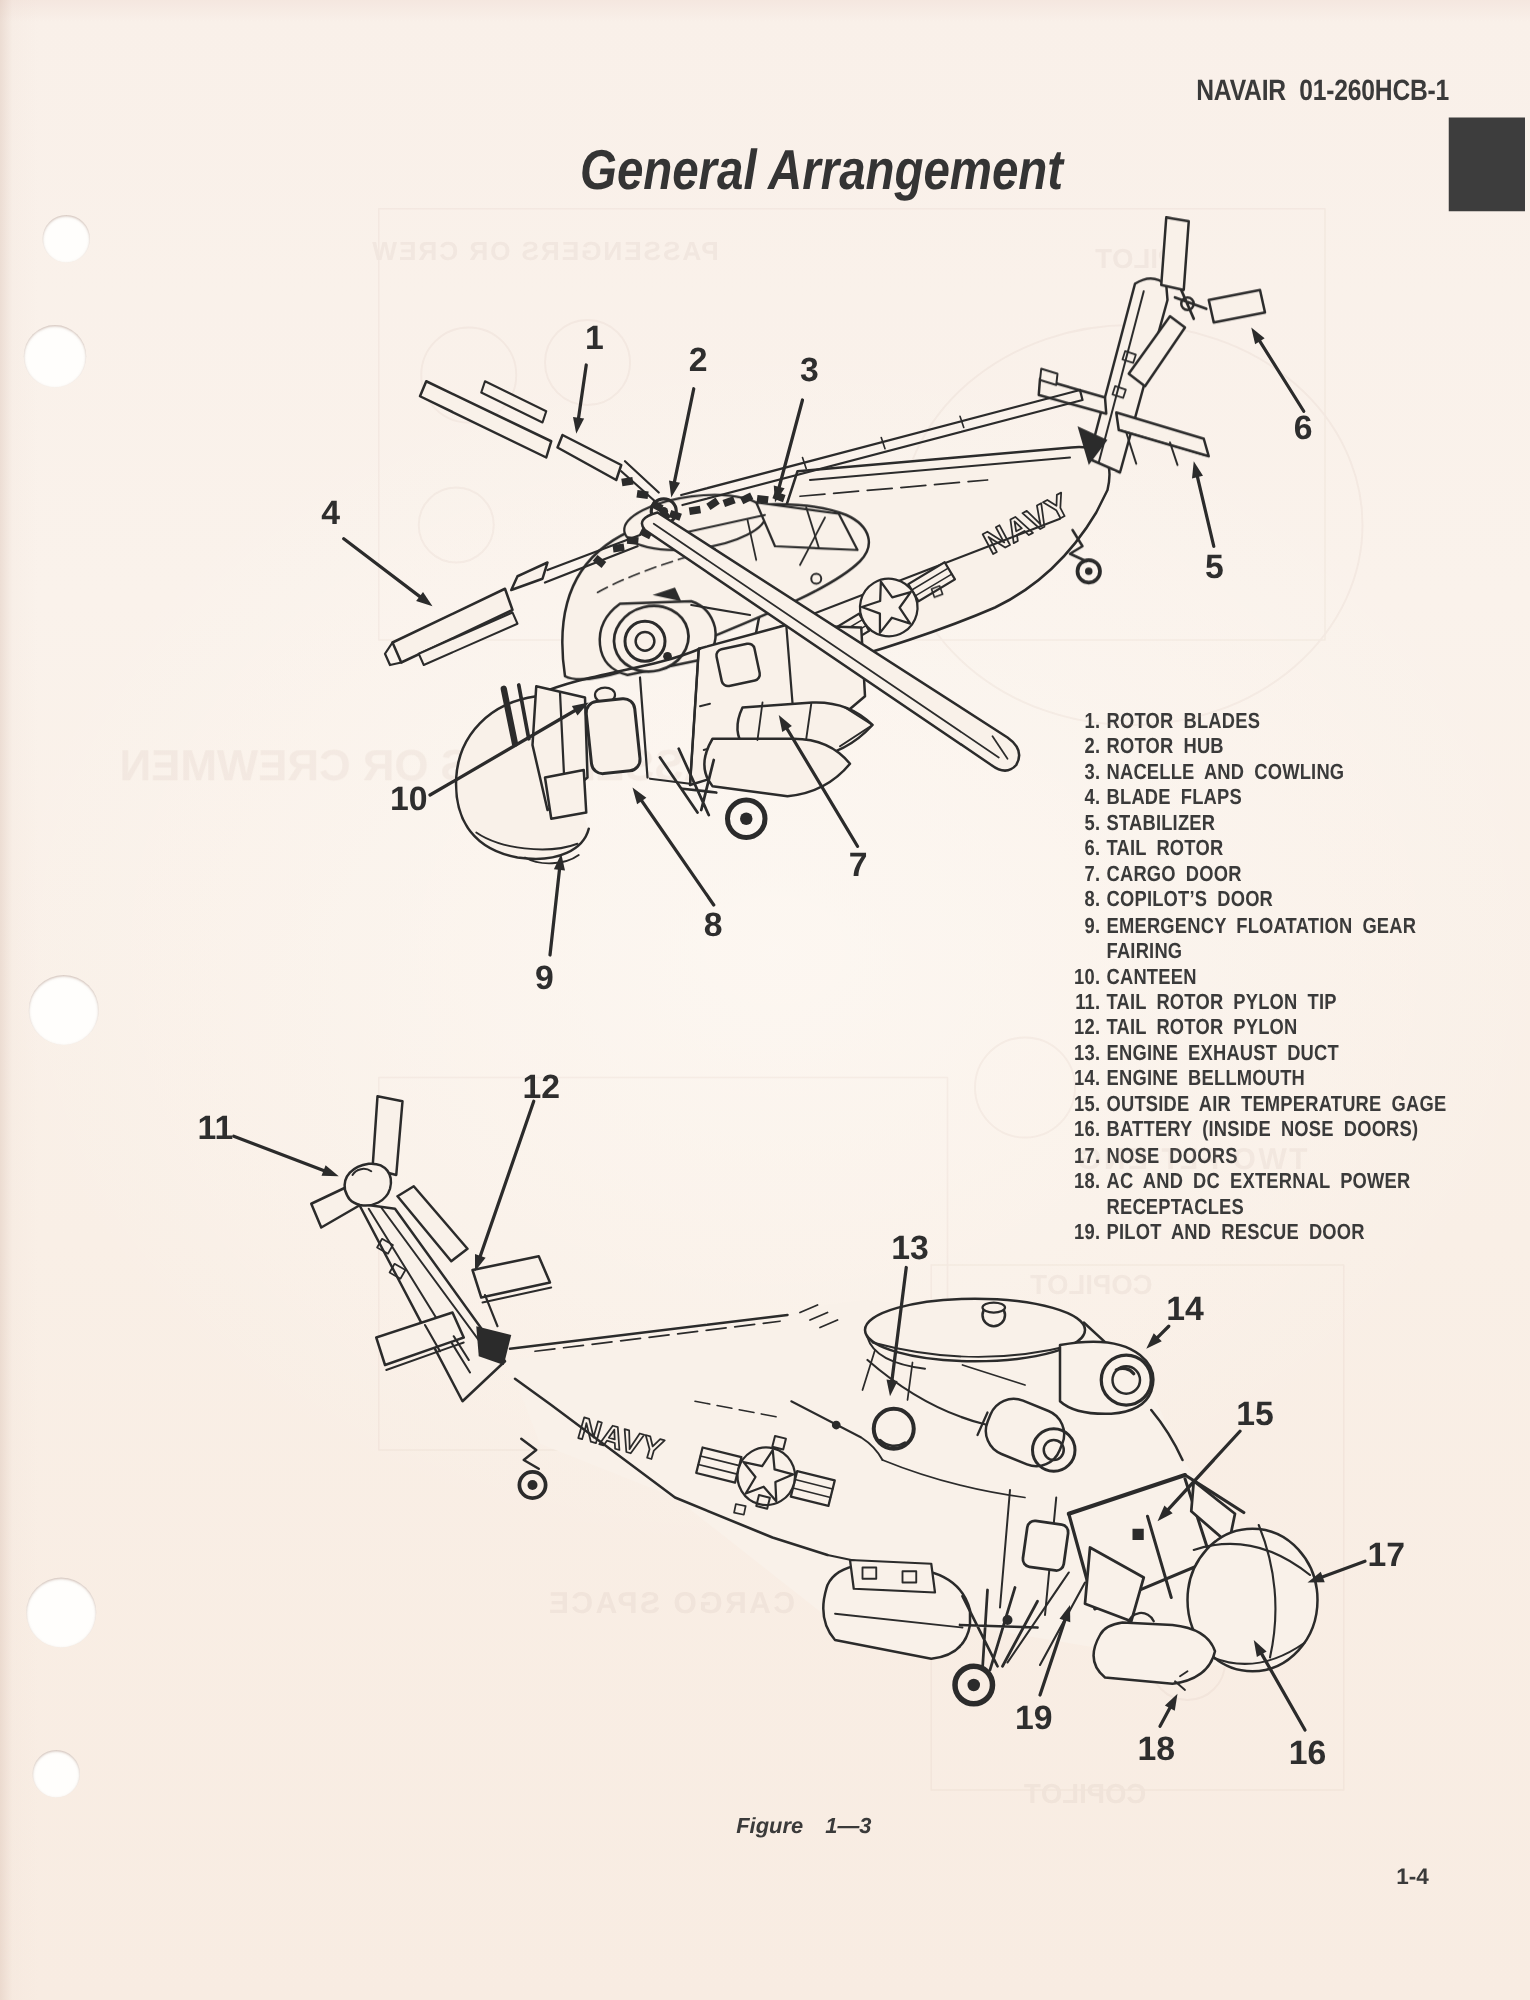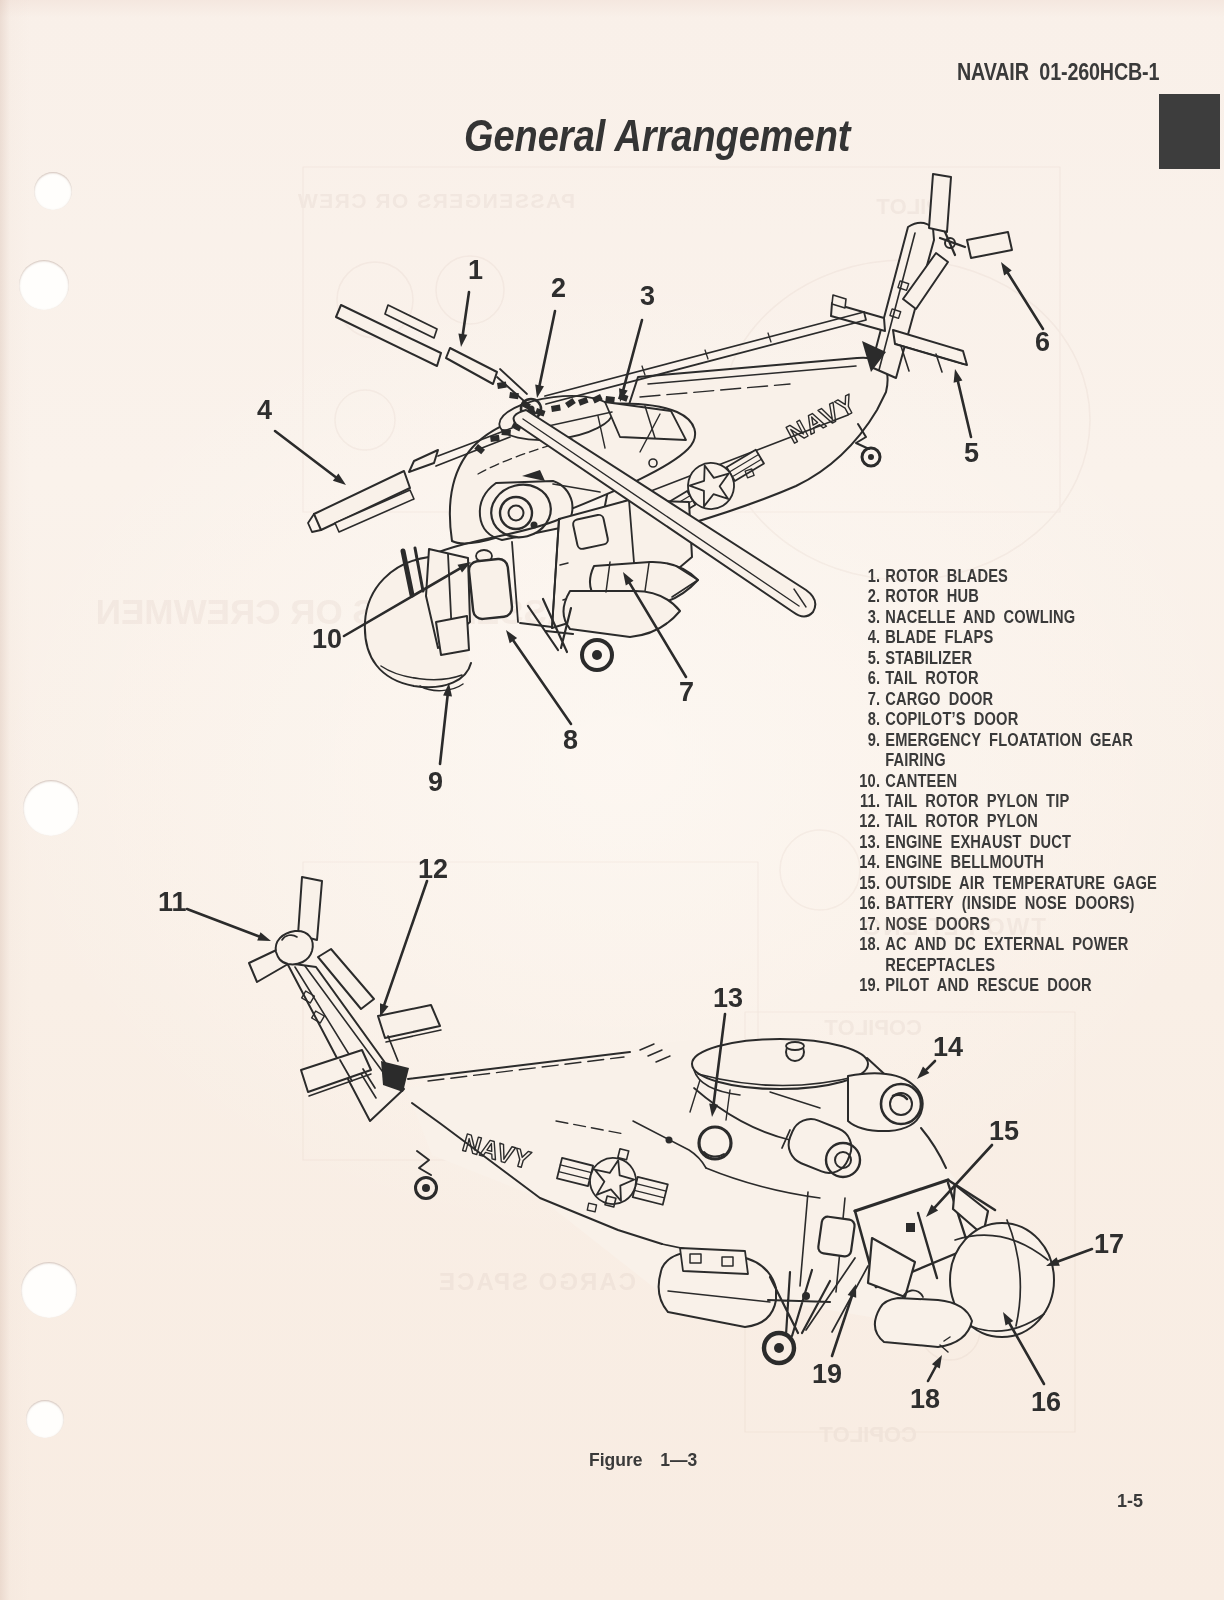--- a/index.html
+++ b/index.html
@@ -11,21 +11,21 @@
       linear-gradient(180deg, rgba(240,222,214,0.5) 0px, rgba(248,238,230,0) 18px),
       linear-gradient(180deg, #f9f0e9 0%, #faf2eb 30%, #f9efe6 62%, #f8ece2 100%);
     font-family:"Liberation Sans", sans-serif;color:#2d2d2d;}
   .hdr{position:absolute;left:957px;top:59px;font-size:23.5px;font-weight:bold;letter-spacing:-0.2px;color:#3a3a3a;transform:scaleX(0.84);transform-origin:left top;}
   .title{position:absolute;left:464px;top:110px;font-size:45px;font-weight:bold;font-style:italic;letter-spacing:0px;color:#343434;transform:scaleX(0.843);transform-origin:left top;}
   .legend{position:absolute;left:845px;top:566px;font-size:17.5px;font-weight:bold;line-height:20.45px;color:#3a3a3a;letter-spacing:0.2px;word-spacing:4.5px;transform:scaleX(0.838);transform-origin:left top;}
   .legend .row{white-space:nowrap;}
   .legend .n{display:inline-block;width:42px;text-align:right;padding-right:6px;}
   .legend .c{display:inline-block;}
   .legend .wrap{padding-left:48px;}
-  .figcap{position:absolute;left:589px;top:1450px;font-size:17.5px;font-weight:bold;color:#3a3a3a;word-spacing:4px;}
+  .figcap{position:absolute;left:589px;top:1450px;font-size:17.5px;font-weight:bold;font-style:italic;color:#3a3a3a;word-spacing:4px;}
   .pageno{position:absolute;left:1117px;top:1491px;font-size:18px;font-weight:bold;color:#3a3a3a;}
   .tab{position:absolute;left:1159px;top:94px;width:61px;height:75px;background:#3d3d3d;}
   .hole{position:absolute;border-radius:50%;background:#fffefc;box-shadow:0 1px 2px rgba(170,140,125,0.55) inset;}
   svg{position:absolute;left:0;top:0;}
   .ghost{opacity:0.11;}
 </style>
 </head>
 <body>
 
 <div class="page"></div>
@@ -65,21 +65,21 @@
 <div class="row"><span class="n">15.</span><span class="c">OUTSIDE AIR TEMPERATURE GAGE</span></div>
 <div class="row"><span class="n">16.</span><span class="c">BATTERY (INSIDE NOSE DOORS)</span></div>
 <div class="row"><span class="n">17.</span><span class="c">NOSE DOORS</span></div>
 <div class="row"><span class="n">18.</span><span class="c">AC AND DC EXTERNAL POWER</span></div>
 <div class="row wrap">RECEPTACLES</div>
 <div class="row"><span class="n">19.</span><span class="c">PILOT AND RESCUE DOOR</span></div>
 </div>
 
 <div class="figcap">Figure&nbsp; 1—3</div>
 
-<div class="pageno">1-5</div>
+<div class="pageno">1-4</div>
 <svg width="1224" height="1600" viewBox="0 0 1224 1600" fill="none" stroke-linecap="round" stroke-linejoin="round">
 
 <g class="ghost" stroke="#c3a598" fill="none" stroke-width="1.5" font-family="Liberation Sans, sans-serif" font-weight="bold">
   <rect x="303" y="167" width="757" height="345" stroke-width="1.2"></rect>
   <text x="-575" y="208" transform="scale(-1,1)" font-size="21" fill="#b99c8e" stroke="none" letter-spacing="1.5">PASSENGERS OR CREW</text>
   <text x="-941" y="214" transform="scale(-1,1)" font-size="22" fill="#b99c8e" stroke="none">PILOT</text>
   <ellipse cx="905" cy="420" rx="185" ry="160"></ellipse>
   <circle cx="375" cy="300" r="38"></circle>
       <circle cx="470" cy="290" r="34"></circle>
       <circle cx="365" cy="420" r="30"></circle>

